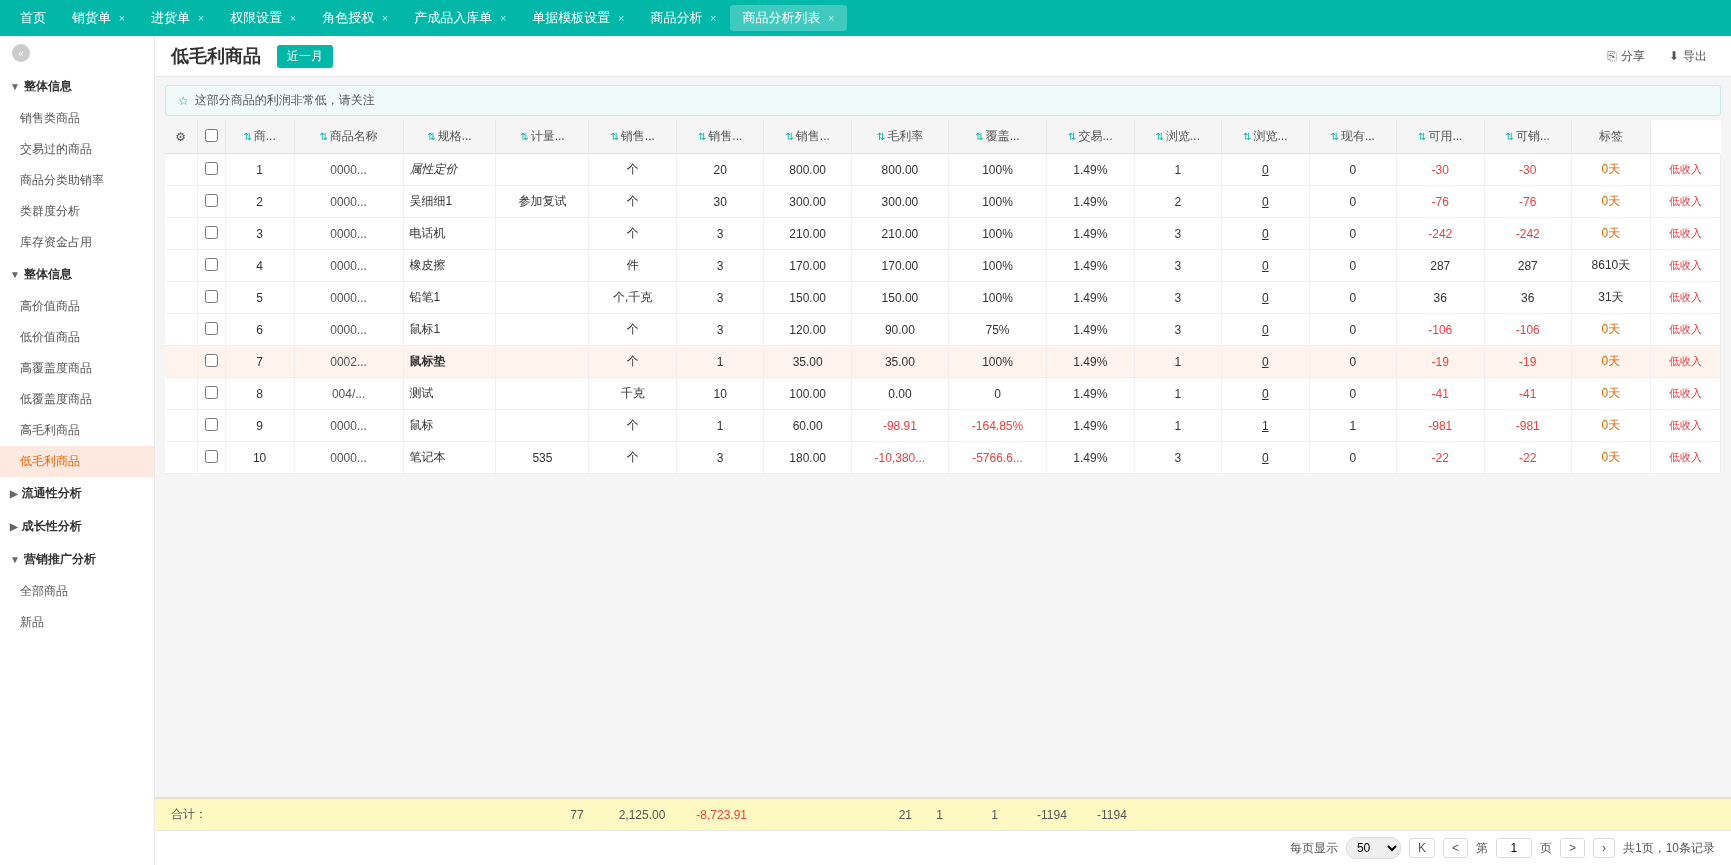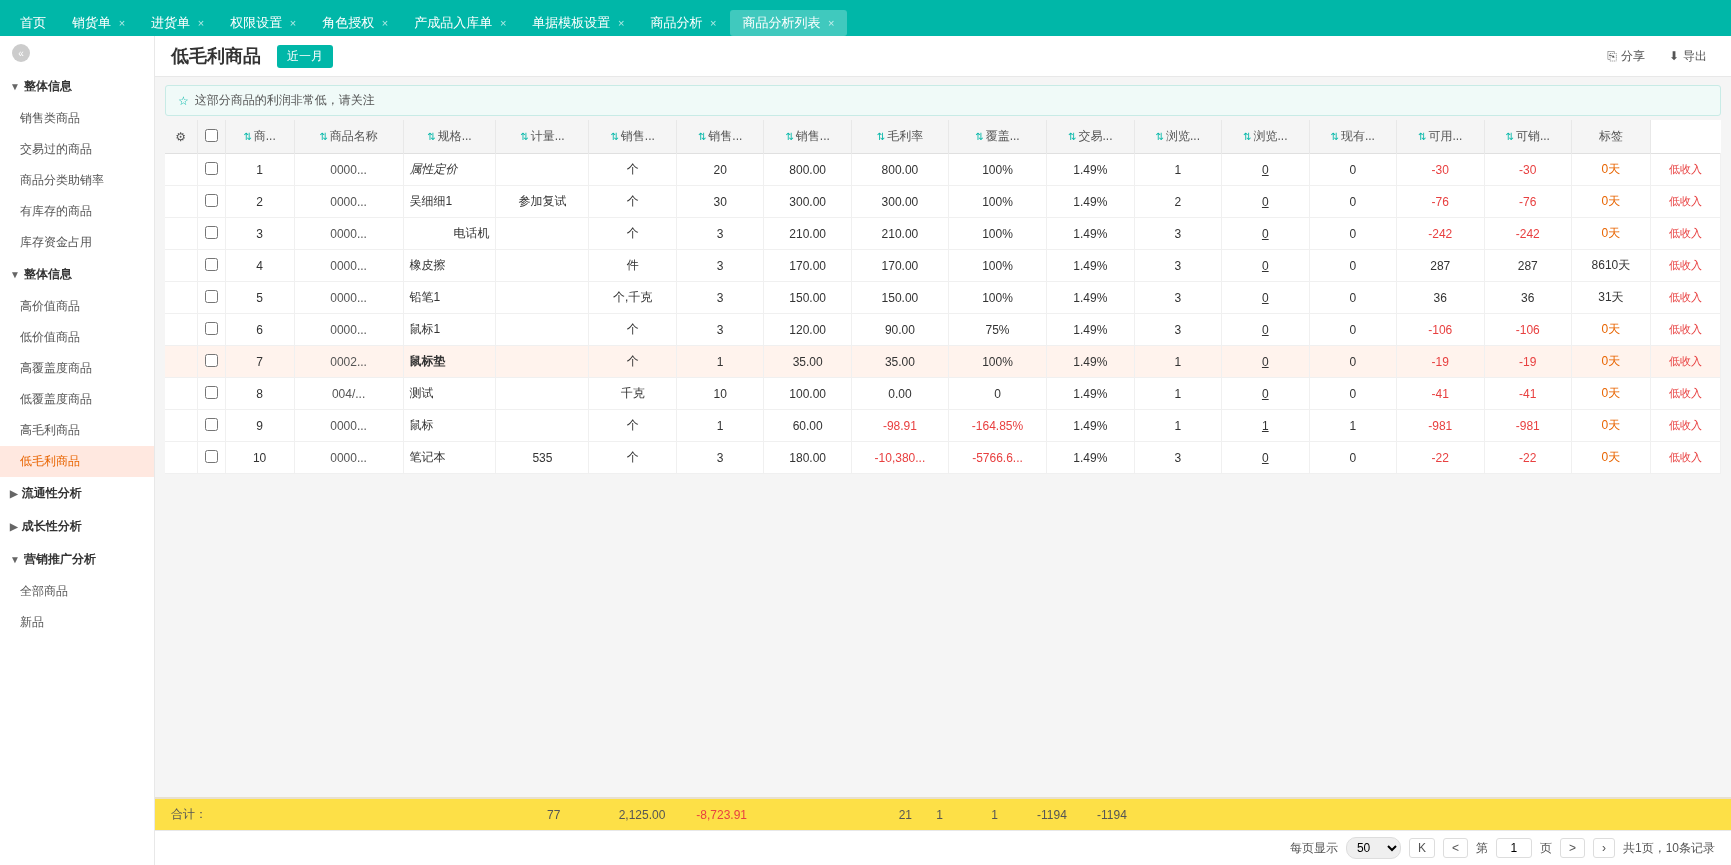--- a/index.html
+++ b/index.html
@@ -2,21 +2,21 @@
 <html><head>
   <meta charset="utf-8">
   <style>
     * { box-sizing: border-box; margin: 0; padding: 0; font-family: 'Microsoft YaHei', Arial, sans-serif; font-size: 12px; }
     body { background: #f5f5f5; overflow: hidden; }
 
     
     .top-nav {
       background: #00b7a8;
       display: flex;
-      align-items: flex-end;
+      align-items: center;
       height: 36px;
       padding: 0 8px;
       gap: 2px;
     }
     .nav-item {
       color: #fff;
       padding: 4px 12px;
       cursor: pointer;
       border-radius: 3px;
       white-space: nowrap;
@@ -179,21 +179,21 @@
     tbody td.red { color: #e84040; }
     tbody td.orange { color: #e86400; }
     td.tag-badge {
       color: #e84040;
       font-size: 11px;
     }
     td.underline-val { text-decoration: underline; cursor: pointer; color: #333; }
 
     
     .table-footer {
-      background: #fde047;
+      background: #fef9c3;
       border-top: 2px solid #e8e0d0;
       padding: 7px 10px;
       display: flex;
       align-items: center;
       gap: 0;
       font-size: 12px;
       color: #555;
     }
 
     
@@ -271,21 +271,21 @@
       <div class="collapse-btn">«</div>
     </div>
 
     <div class="sidebar-section-header">
       <span class="arrow">▼</span>
       <span>整体信息</span>
     </div>
     <div class="sidebar-item">销售类商品</div>
     <div class="sidebar-item">交易过的商品</div>
     <div class="sidebar-item">商品分类助销率</div>
-    <div class="sidebar-item">有库存的商品</div>
+    <div class="sidebar-item">类群度分析</div>
     <div class="sidebar-item">库存资金占用</div>
 
     <div class="sidebar-section-header">
       <span class="arrow">▼</span>
       <span>整体信息</span>
     </div>
     <div class="sidebar-item">高价值商品</div>
     <div class="sidebar-item">低价值商品</div>
     <div class="sidebar-item">高覆盖度商品</div>
     <div class="sidebar-item">低覆盖度商品</div>
@@ -397,21 +397,21 @@
       <td class="red">-76</td>
       <td class="red">-76</td>
       <td class="red orange">0天</td>
       <td class="tag-badge" style="color:#e84040;">低收入</td>
     </tr>
             <tr>
       <td></td>
       <td class="checkbox-cell"><input type="checkbox" style=""></td>
       <td>3</td>
       <td style="color:#555;">0000...</td>
-      <td class="text-left" style="color:#333; font-weight:normal;text-align:right;">电话机</td>
+      <td class="text-left" style="color:#333; font-weight:normal;">电话机</td>
       <td></td>
       <td>个</td>
       <td>3</td>
       <td>210.00</td>
       <td class="">210.00</td>
       <td class="">100%</td>
       <td>1.49%</td>
       <td>3</td>
       <td class="underline-val">0</td>
       <td>0</td>
@@ -571,21 +571,21 @@
       </table>
     </div>
 
     <div class="table-footer">
       <span style="min-width:90px; padding-left:6px;">合计：</span>
       <span style="min-width:32px;"></span>
       <span style="min-width:60px;"></span>
       <span style="min-width:100px;"></span>
       <span style="min-width:50px;"></span>
       <span style="min-width:50px;"></span>
-      <span style="min-width:60px; ">77</span>
+      <span style="min-width:60px; text-align:center;">77</span>
       <span style="min-width:70px; text-align:center;">2,125.00</span>
       <span style="min-width:70px; text-align:right; color:#e84040;">-8,723.91</span>
       <span style="min-width:55px;"></span>
       <span style="min-width:55px;"></span>
       <span style="min-width:55px; text-align:right;">21</span>
       <span style="min-width:55px; text-align:center;">1</span>
       <span style="min-width:55px; text-align:center;">1</span>
       <span style="min-width:60px; text-align:center;">-1194</span>
       <span style="min-width:60px; text-align:center;">-1194</span>
     </div>

